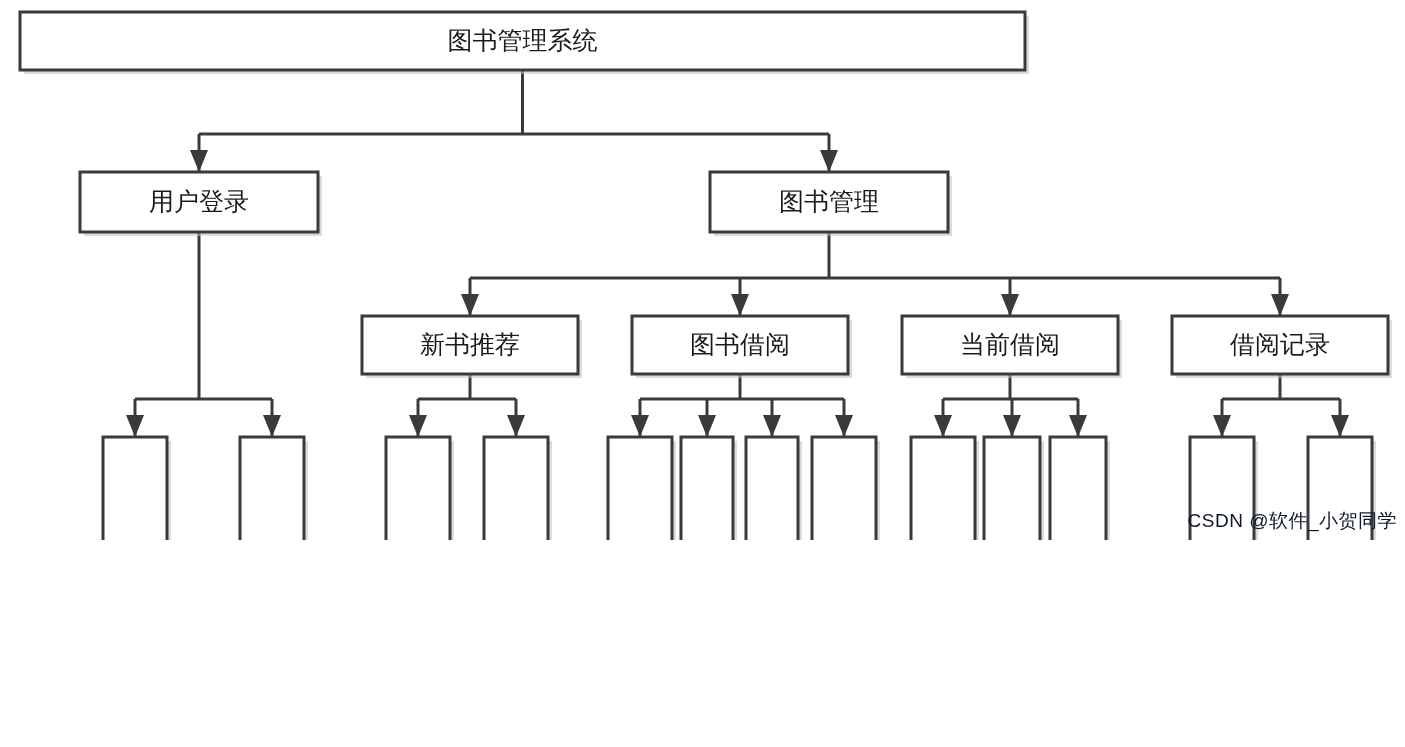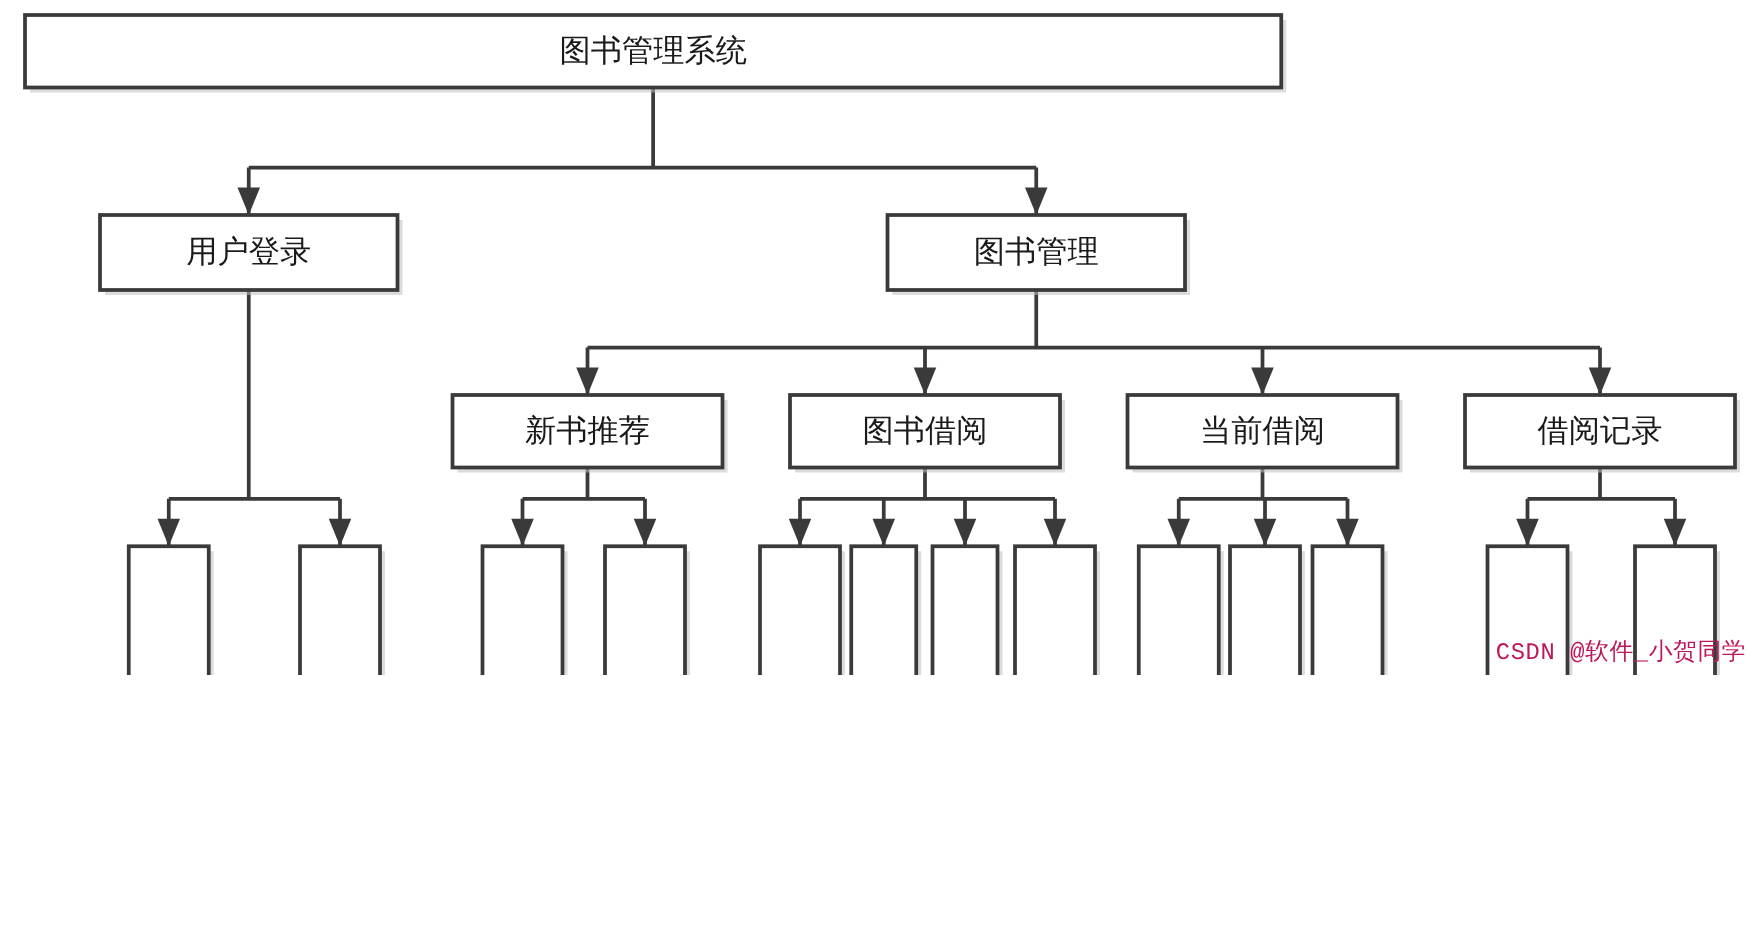--- a/index.html
+++ b/index.html
@@ -63,23 +63,23 @@
     writing-mode: vertical-rl;
     text-orientation: upright;
     letter-spacing: 1px;
     white-space: nowrap;
     pointer-events: none;
   }
   .watermark {
     position: absolute;
     right: 8px;
     bottom: 6px;
-    font-family: Liberation Mono, monospace;
+    font-family: Liberation Sans, sans-serif;
     font-size: 19px;
-    color: #be185d;
+    color: #0f172a;
     letter-spacing: 0.5px;
     white-space: nowrap;
   }
 </style>
 </head>
 <body>
 
 <div id="diagram-root">
   <svg id="tree-svg" viewBox="0 0 1405 747" xmlns="http://www.w3.org/2000/svg">
     <g id="connectors-layer">

